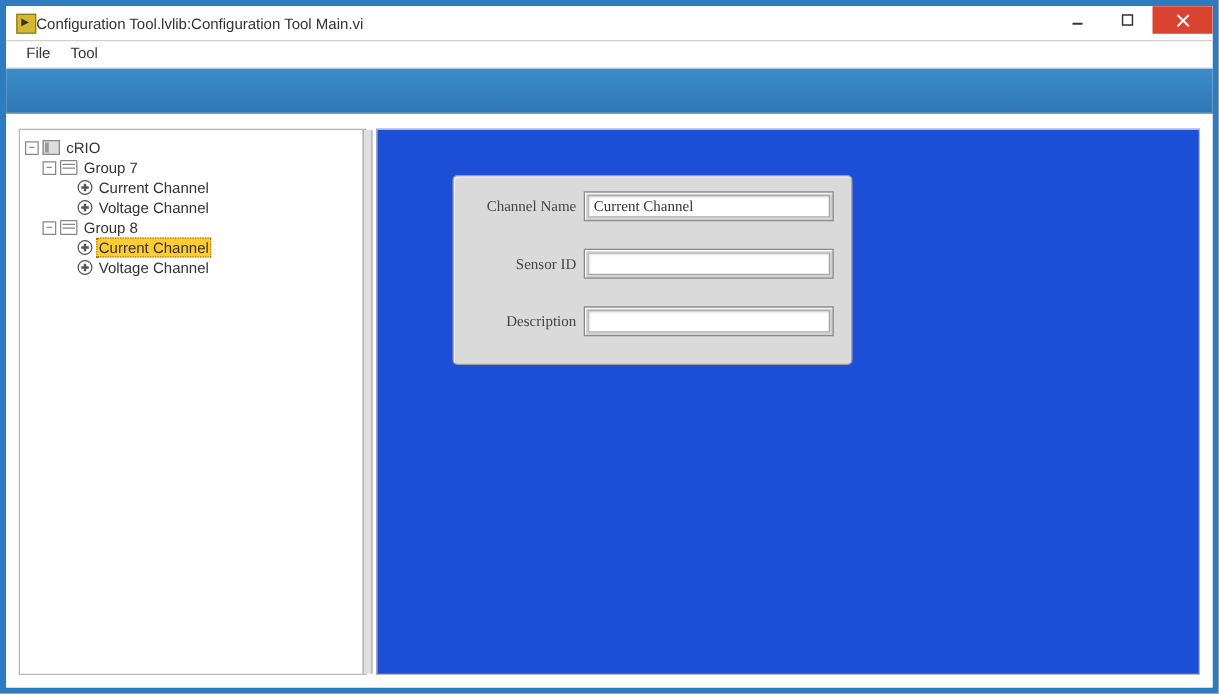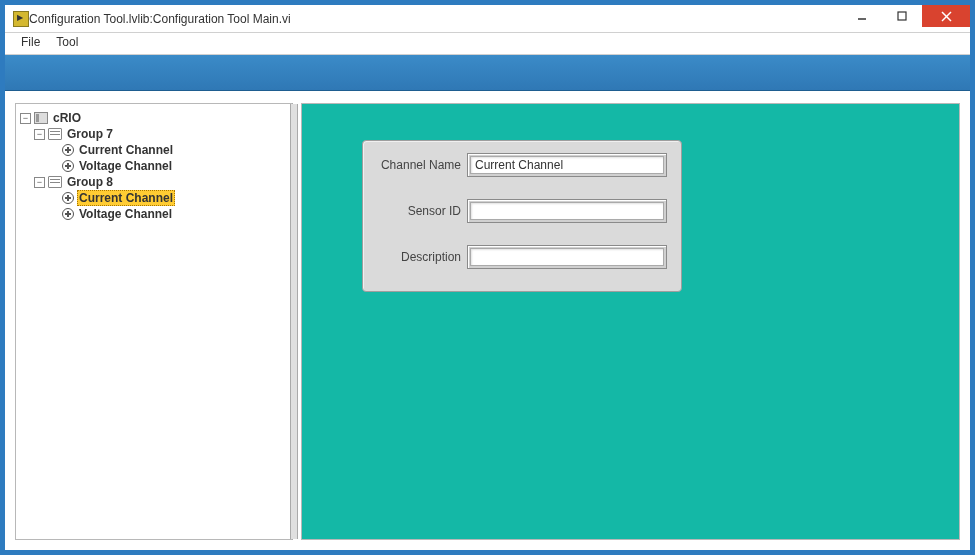--- a/index.html
+++ b/index.html
@@ -180,33 +180,34 @@
       position: relative;
       background: #fff;
     }
     .icon-channel::before, .icon-channel::after {
       content:"";
       position:absolute;
       background:#555;
     }
     .icon-channel::before { left:2px; right:2px; top:4px; height:2px; }
     .icon-channel::after { top:2px; bottom:2px; left:4px; width:2px; }
-    .tree-label { padding: 0 2px; font-weight: bold; }
+    .tree-label { padding: 0 2px; }
     .tree-label.selected {
       background: #ffcc33;
       border: 1px dotted #aa7700;
       padding: 0 1px;
     }
     .detail-panel {
       flex: 1;
       height: 100%;
-      background: #14b8a6;
+      background: #1d4ed8;
       border: 1px solid #b8b8b8;
       position: relative;
       padding: 36px 0 0 60px;
+      font-family: Liberation Serif, serif;
     }
     .form-card {
       width: 320px;
       background: #dadada;
       border: 1px solid #9e9e9e;
       border-radius: 4px;
       padding: 12px 14px 18px 14px;
       box-shadow: inset 1px 1px 0 #f0f0f0;
     }
     .form-row {

